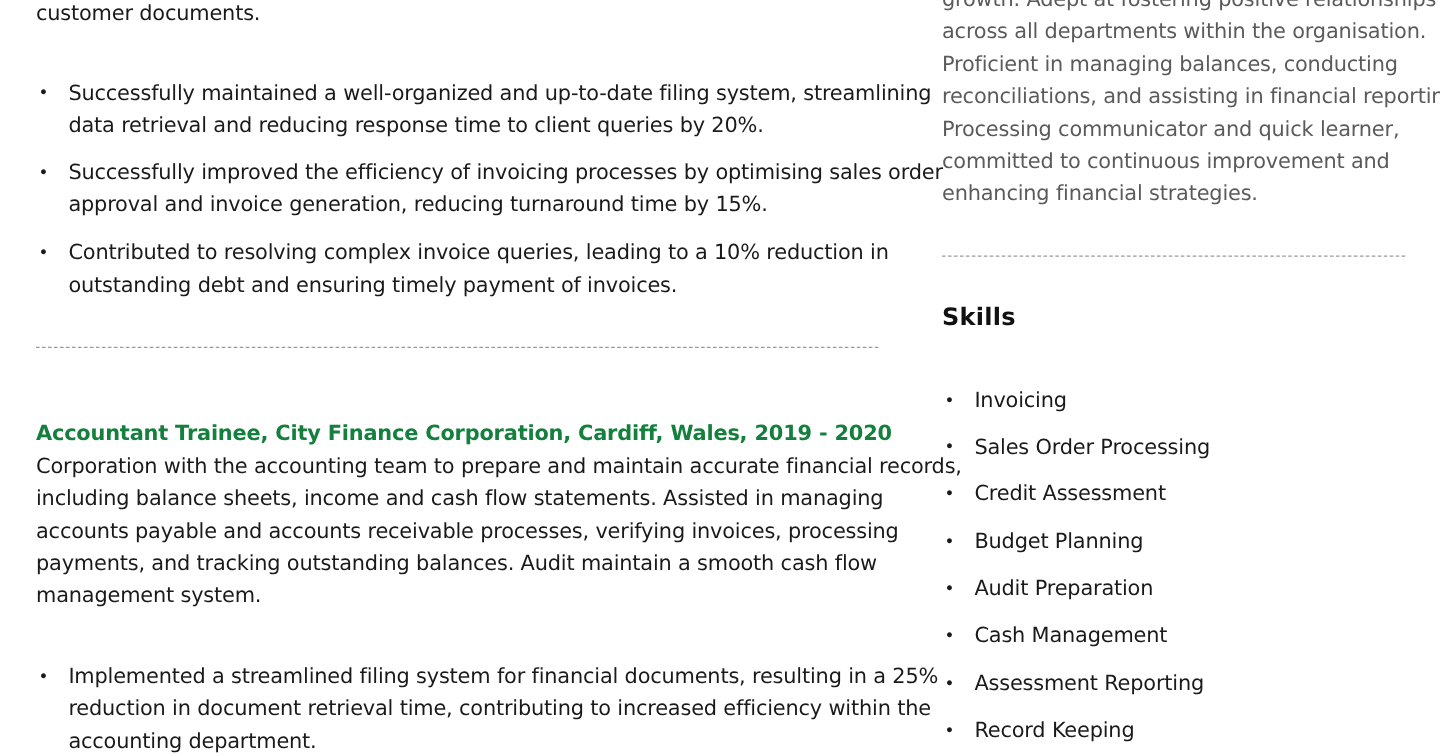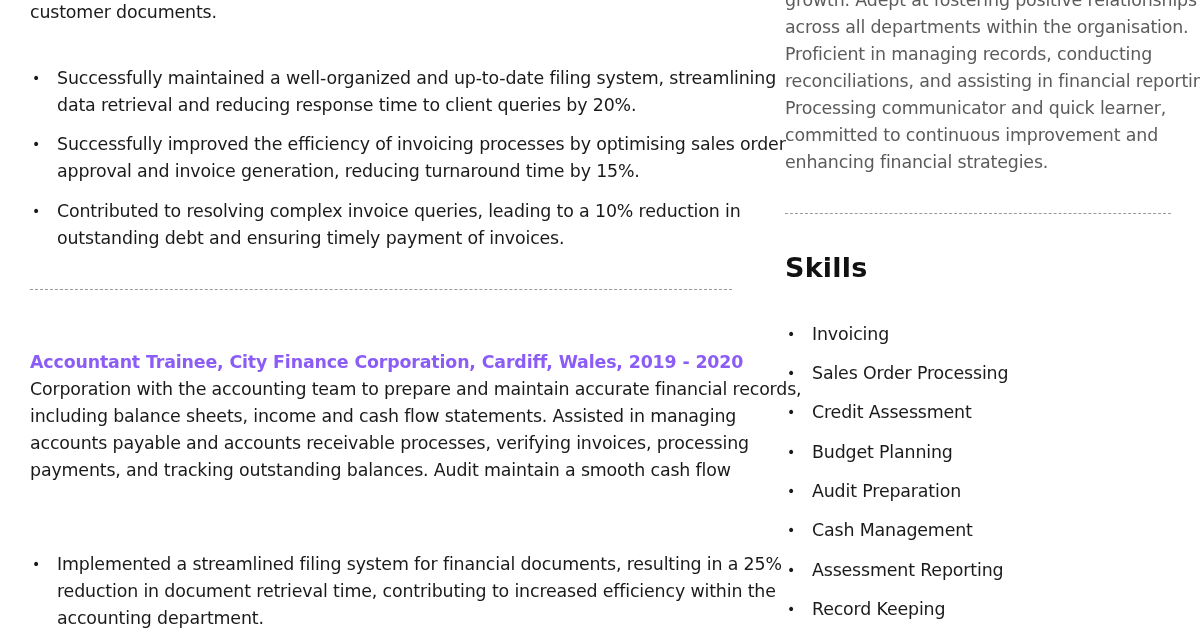--- a/index.html
+++ b/index.html
@@ -41,33 +41,33 @@
       line-height: 27px;
       padding-left: 2px;
     }
     .divider {
       position: absolute;
       height: 0;
       border-top: 1.5px dashed #9a9a9a;
     }
     .job-title {
       font-weight: bold;
-      color: #8b5cf6;
+      color: #15803d;
     }
     .summary-line {
       position: absolute;
       left: 0;
       color: #5b5b5b;
       line-height: 27px;
       white-space: nowrap;
     }
     .skills-heading {
       position: absolute;
       left: 0; top: 252px;
-      font-size: 27px;
+      font-size: 20px;
       font-weight: bold;
       color: #111;
       letter-spacing: 0.2px;
     }
     .skill-item {
       position: absolute;
       left: 27px;
       line-height: 24px;
       white-space: nowrap;
     }
@@ -95,35 +95,36 @@
   </div>
 
   <div class="divider" style="left:0; top:289px; width:702px;"></div>
 
   <div class="para job-title" style="top:349px;">Accountant Trainee, City Finance Corporation, Cardiff, Wales, 2019 - 2020</div>
   <div class="para" style="top:376px;">
     <div>Corporation with the accounting team to prepare and maintain accurate financial records,</div>
     <div>including balance sheets, income and cash flow statements. Assisted in managing</div>
     <div>accounts payable and accounts receivable processes, verifying invoices, processing</div>
     <div>payments, and tracking outstanding balances. Audit maintain a smooth cash flow</div>
+    <div>management system.</div>
   </div>
 
   <div class="bullet-item" style="top:551px;">
     <span class="bullet-dot">•</span>
     <div>Implemented a streamlined filing system for financial documents, resulting in a 25%</div>
     <div>reduction in document retrieval time, contributing to increased efficiency within the</div>
     <div>accounting department.</div>
   </div>
 </div>
 
 <div class="right-col">
   <div>
     <div class="summary-line" style="top:-13px;">growth. Adept at fostering positive relationships</div>
     <div class="summary-line" style="top:14px;text-align:right;">across all departments within the organisation.</div>
-    <div class="summary-line" style="top:41px;">Proficient in managing records, conducting</div>
+    <div class="summary-line" style="top:41px;">Proficient in managing balances, conducting</div>
     <div class="summary-line" style="top:68px;">reconciliations, and assisting in financial reporting.</div>
     <div class="summary-line" style="top:95px;">Processing communicator and quick learner,</div>
     <div class="summary-line" style="top:122px;">committed to continuous improvement and</div>
     <div class="summary-line" style="top:149px;">enhancing financial strategies.</div>
   </div>
 
   <div class="divider" style="left:0; top:213px; width:386px;"></div>
 
   <div class="skills-heading">Skills</div>
 

